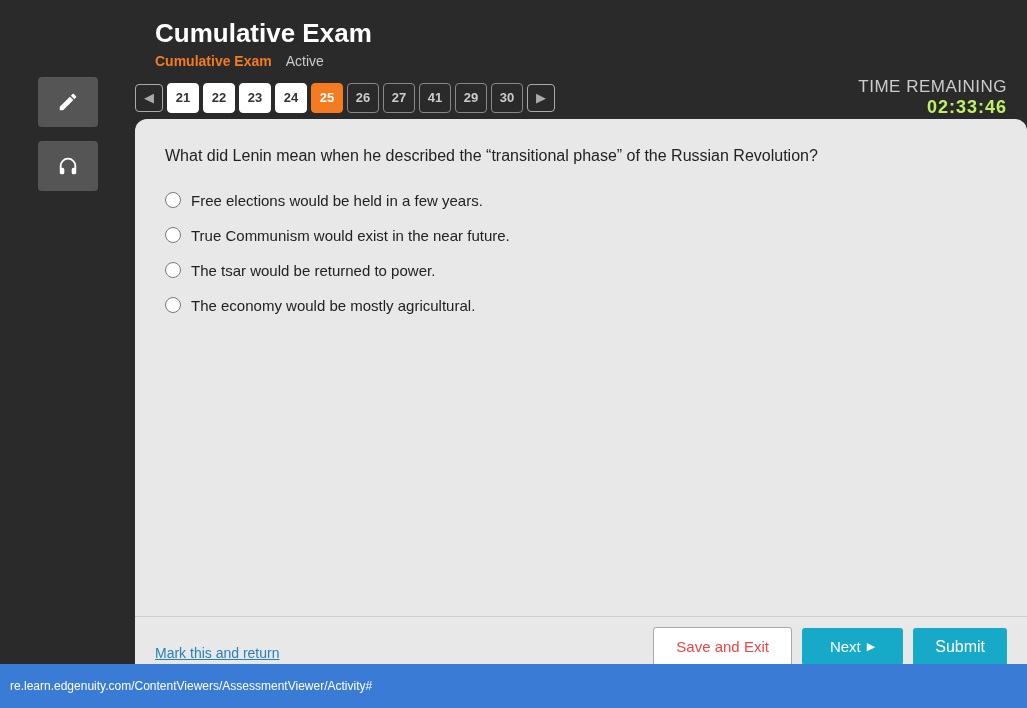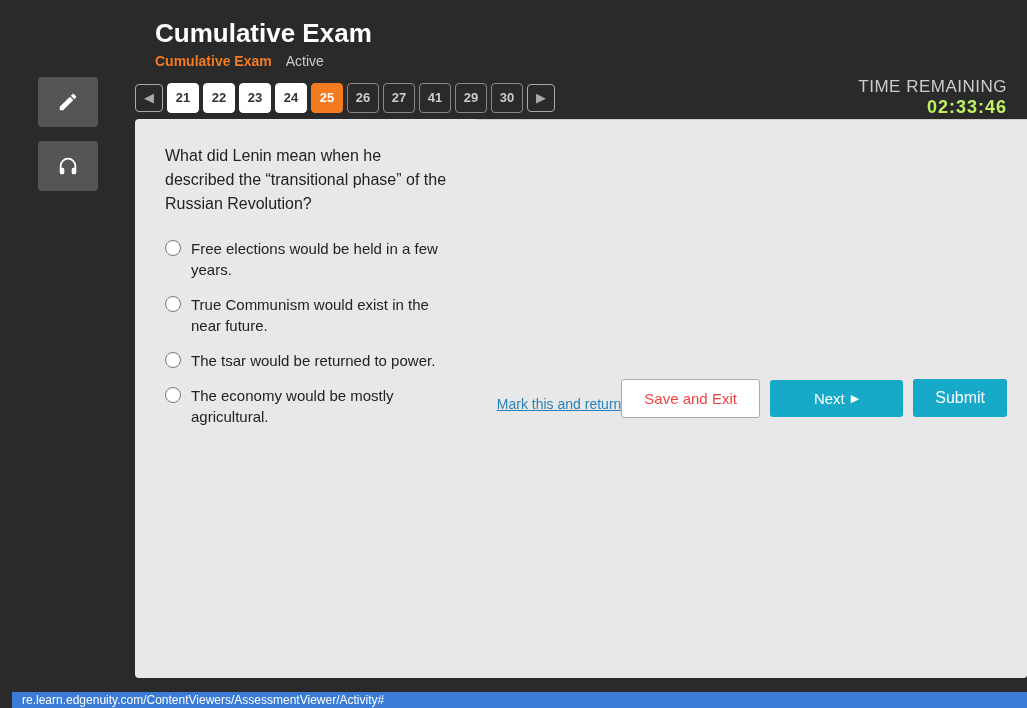--- a/index.html
+++ b/index.html
@@ -157,23 +157,23 @@
     }
 
     
     .content-panel {
       position: absolute;
       top: 50px;
       left: 135px;
       right: 0;
       bottom: 30px;
       background: #e8e8e8;
-      border-radius: 4px;
-      display: flex;
-      flex-direction: row;
+      border-radius: 12px;
+      display: flex;
+      flex-direction: column;
     }
 
     .question-area {
       flex: 1;
       padding: 25px 30px 20px;
     }
 
     .question-text {
       font-size: 16px;
       color: #222;
@@ -235,21 +235,21 @@
       padding: 10px 22px;
       background: #fff;
       border: 1.5px solid #aaa;
       border-radius: 3px;
       font-size: 15px;
       color: #ef4444;
       cursor: pointer;
     }
 
     .btn-next {
-      padding: 10px 44px;
+      padding: 10px 28px;
       background: #17a9c8;
       border: none;
       border-radius: 3px;
       font-size: 15px;
       color: #fff;
       cursor: pointer;
       display: flex;
       align-items: center;
       gap: 6px;
       position: relative;
@@ -265,28 +265,28 @@
       background: #17a9c8;
       border: none;
       border-radius: 3px;
       font-size: 16px;
       color: #fff;
       cursor: pointer;
     }
 
     
     .url-bar {
-      height: 16px;
+      height: 44px;
       background: #3a7bd5;
       display: flex;
       align-items: center;
       padding: 0 10px;
       position: absolute;
       bottom: 0;
-      left: 12px;
+      left: 0;
       right: 0;
     }
 
     .url-text {
       color: #fff;
       font-size: 12px;
     }
 
     .pencil-icon-area {
       margin-top: 8px;

